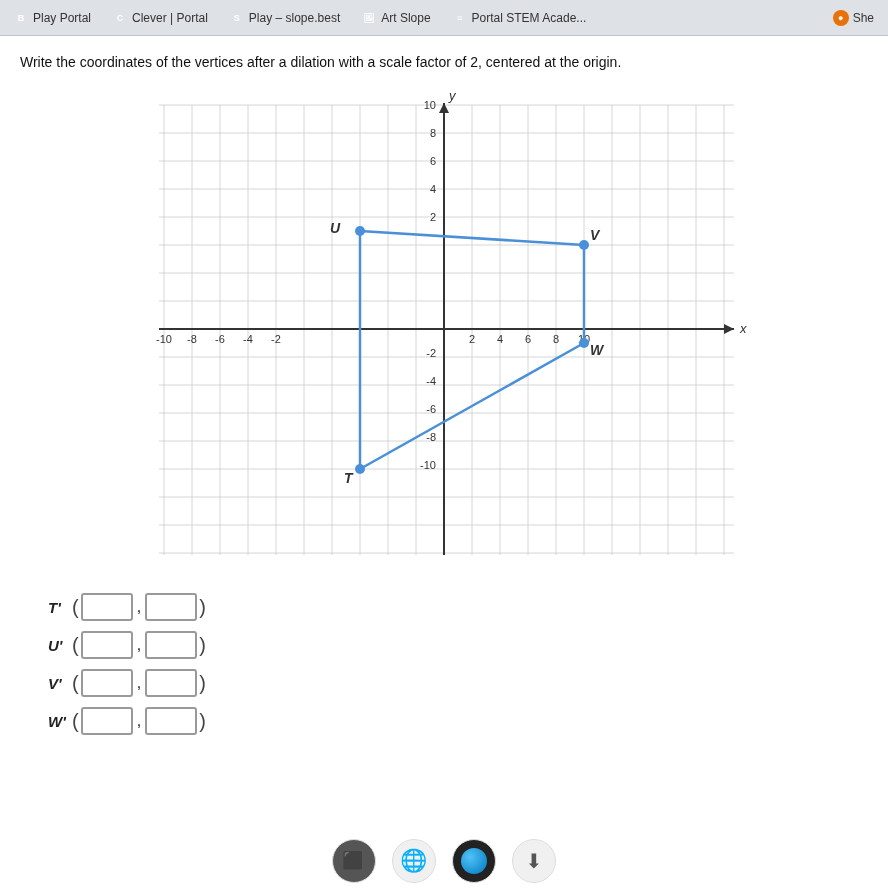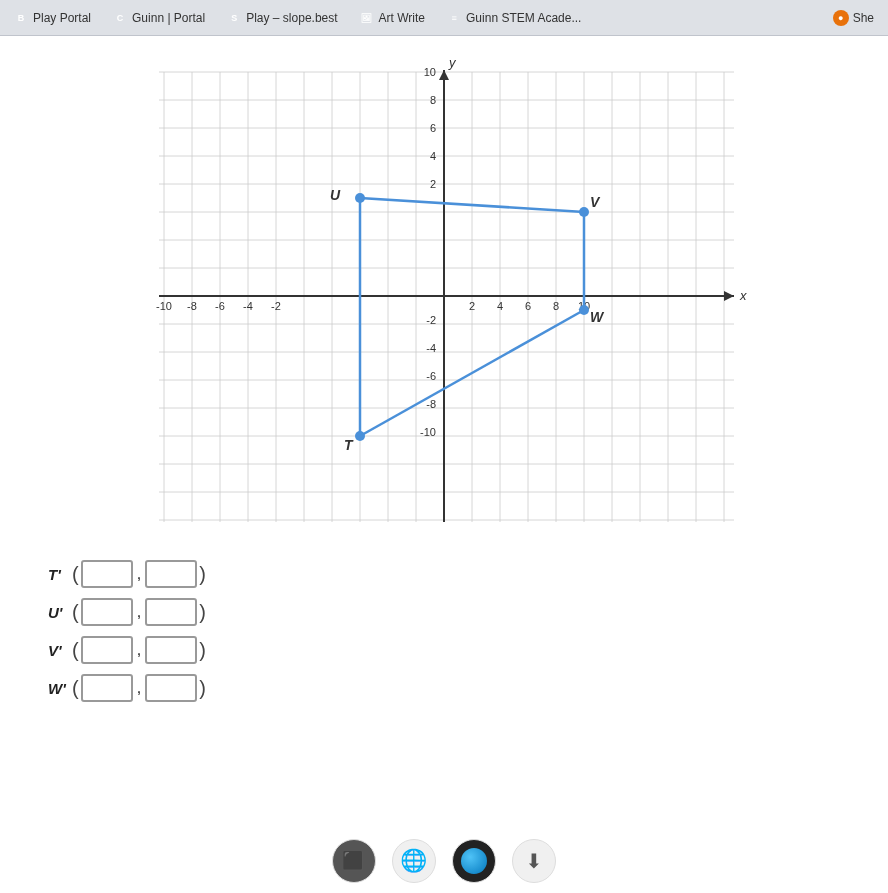--- a/index.html
+++ b/index.html
@@ -143,41 +143,42 @@
 </head>
 <body>
 
 <div class="tab-bar">
   <div class="tab">
     <span class="tab-icon tab-blooket">B</span>
     <span>Play Portal</span>
   </div>
   <div class="tab">
     <span class="tab-icon tab-clever">C</span>
-    <span>Guinn | Portal</span>
+    <span>Clever | Portal</span>
   </div>
   <div class="tab">
     <span class="tab-icon tab-slope">S</span>
     <span>Play – slope.best</span>
   </div>
   <div class="tab">
     <span class="tab-icon tab-artclass">🖼</span>
-    <span>Art Write</span>
+    <span>Art Slope</span>
   </div>
   <div class="tab">
     <span class="tab-icon tab-guinn">≡</span>
-    <span>Guinn STEM Acade...</span>
+    <span>Portal STEM Acade...</span>
   </div>
   <div class="tab tab-she" style="margin-left:auto;">
     <span class="tab-she-icon">●</span>
     <span>She</span>
   </div>
 </div>
 
 <div class="content">
+  <p class="question-text">Write the coordinates of the vertices after a dilation with a scale factor of 2, centered at the origin.</p>
 
   <div class="graph-container">
     <svg class="graph-svg" viewBox="0 0 620 490" xmlns="http://www.w3.org/2000/svg">
 
       <rect x="0" y="0" width="620" height="490" fill="white"></rect>
 
       <g stroke="#ccc" stroke-width="0.8">
 
         <line x1="30" y1="20" x2="30" y2="470"></line>
         <line x1="58" y1="20" x2="58" y2="470"></line>

